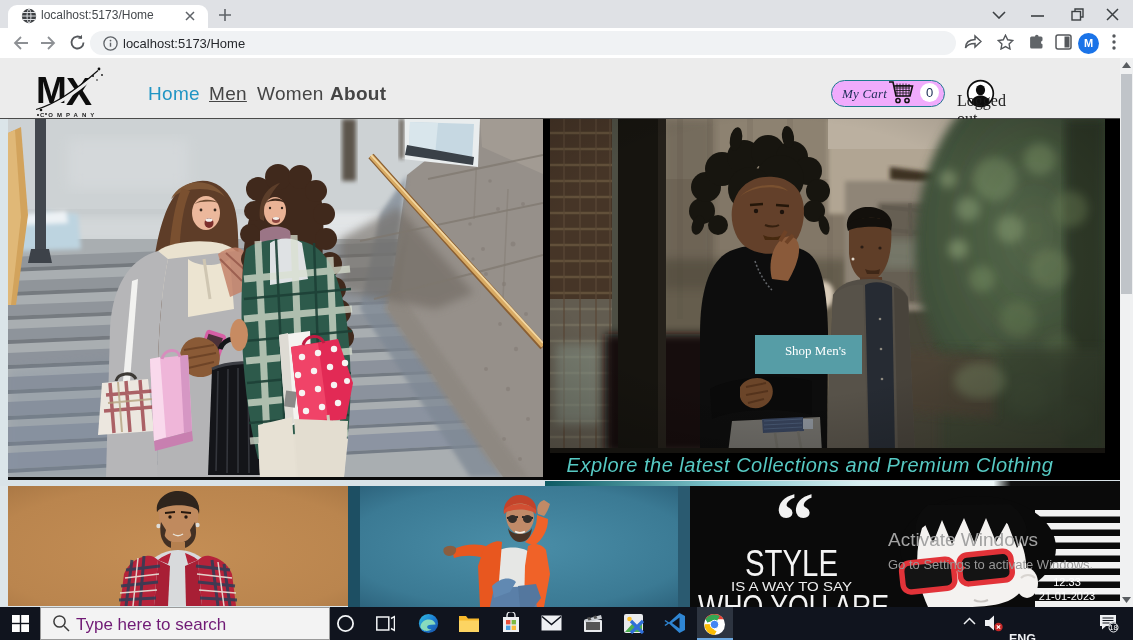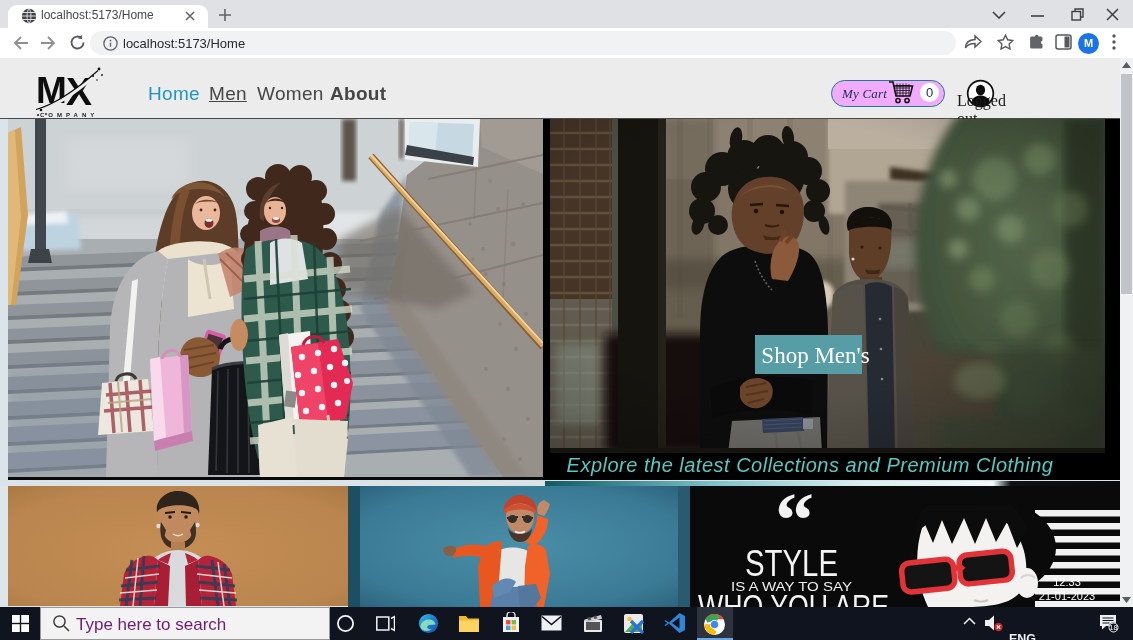--- a/index.html
+++ b/index.html
@@ -498,21 +498,21 @@
     <rect x="253" y="300" width="10" height="10" fill="#8a9098"></rect>
     <path d="M225,314 L228,334 M248,312 L252,334" stroke="#68665f" stroke-width="2.5"></path>
     <radialGradient id="vign" cx="0.42" cy="0.42" r="0.75">
         <stop offset="0.55" stop-color="#000" stop-opacity="0"></stop>
         <stop offset="1" stop-color="#000" stop-opacity="0.28"></stop>
       </radialGradient>
     <rect x="0" y="0" width="555" height="334" fill="url(#vign)"></rect>
     <rect x="0" y="329" width="555" height="5" fill="#15130f"></rect>
   </svg>
   <div class="abs" id="shopbtn" style="left:755px;top:335px;width:107px;height:39px;background:#569da6;"></div>
-  <div class="abs" style="left:755px;top:343px;width:121px;text-align:center;font-family:'Liberation Serif',serif;font-size:23px;color:#fff;">Shop Men's</div>
+  <div class="abs" style="left:755px;top:343px;width:121px;text-align:center;font-family:'Liberation Serif',serif;font-size:13px;color:#fff;">Shop Men's</div>
   <div class="abs" id="explore">Explore the latest Collections and Premium Clothing</div>
   <div class="abs" style="left:8px;top:477px;width:535px;height:2.5px;background:#0a0a0a;"></div>
   <div class="abs" id="gaprow"></div>
   <div class="abs" id="tealline"></div>
 
   <div class="abs" id="botstrip"></div>
   <svg class="abs" style="left:8px;top:486px" width="340" height="120" viewBox="0 0 340 120">
     <defs>
         <radialGradient id="tanbg" cx="0.5" cy="0.55" r="0.75">
       <stop offset="0" stop-color="#c48e55"></stop>
@@ -614,20 +614,22 @@
 
     <path d="M226,52 C224,38 228,26 238,19 L320,18 C330,25 335,34 337,44 L327,62 L317,36 L306,56 L296,32 L285,58 L274,32 L262,58 L252,34 L243,57 L234,36 Z" fill="#0c0c0c"></path>
 
     <g transform="rotate(-6 268 86)">
       <rect x="212" y="72" width="52" height="29" rx="8" fill="#141414" stroke="#e23339" stroke-width="5.5"></rect>
       <rect x="270" y="70" width="52" height="29" rx="8" fill="#141414" stroke="#e23339" stroke-width="5.5"></rect>
       <path d="M264,84 C267,80 271,80 274,84" stroke="#e23339" stroke-width="5" fill="none"></path>
     </g>
     <path d="M284,114 C288,116 294,116 298,114" stroke="#c8c4c0" stroke-width="2" fill="none"></path>
   </svg>
+  <div class="abs" id="aw1">Activate Windows</div>
+  <div class="abs" id="aw2">Go to Settings to activate Windows.</div>
 
   <div class="abs" id="scrollbar"></div>
   <div class="abs" id="sthumb"></div>
   <svg class="abs" style="left:1122px;top:62px" width="9" height="6" viewBox="0 0 9 6">
       <path d="M4.5 0L9 6H0z" fill="#595d61"></path>
     </svg>
   <svg class="abs" style="left:1122px;top:597px" width="9" height="6" viewBox="0 0 9 6">
       <path d="M4.5 6L0 0h9z" fill="#595d61"></path>
     </svg>
 

